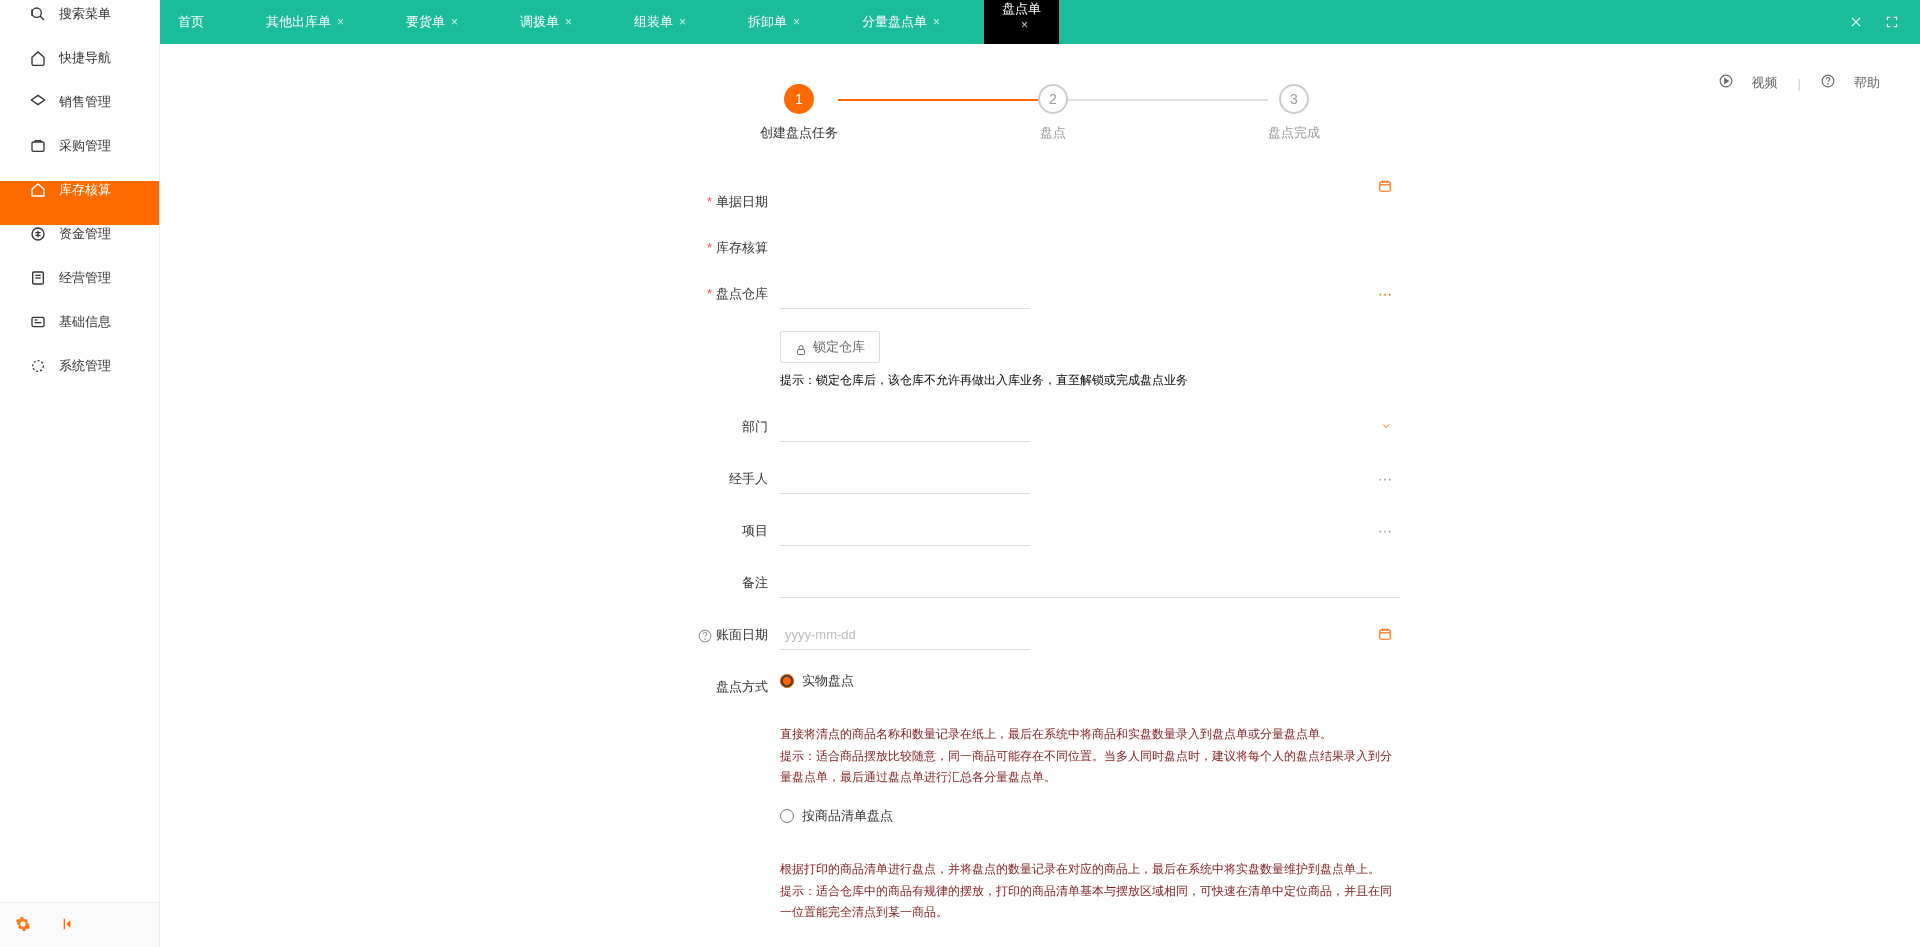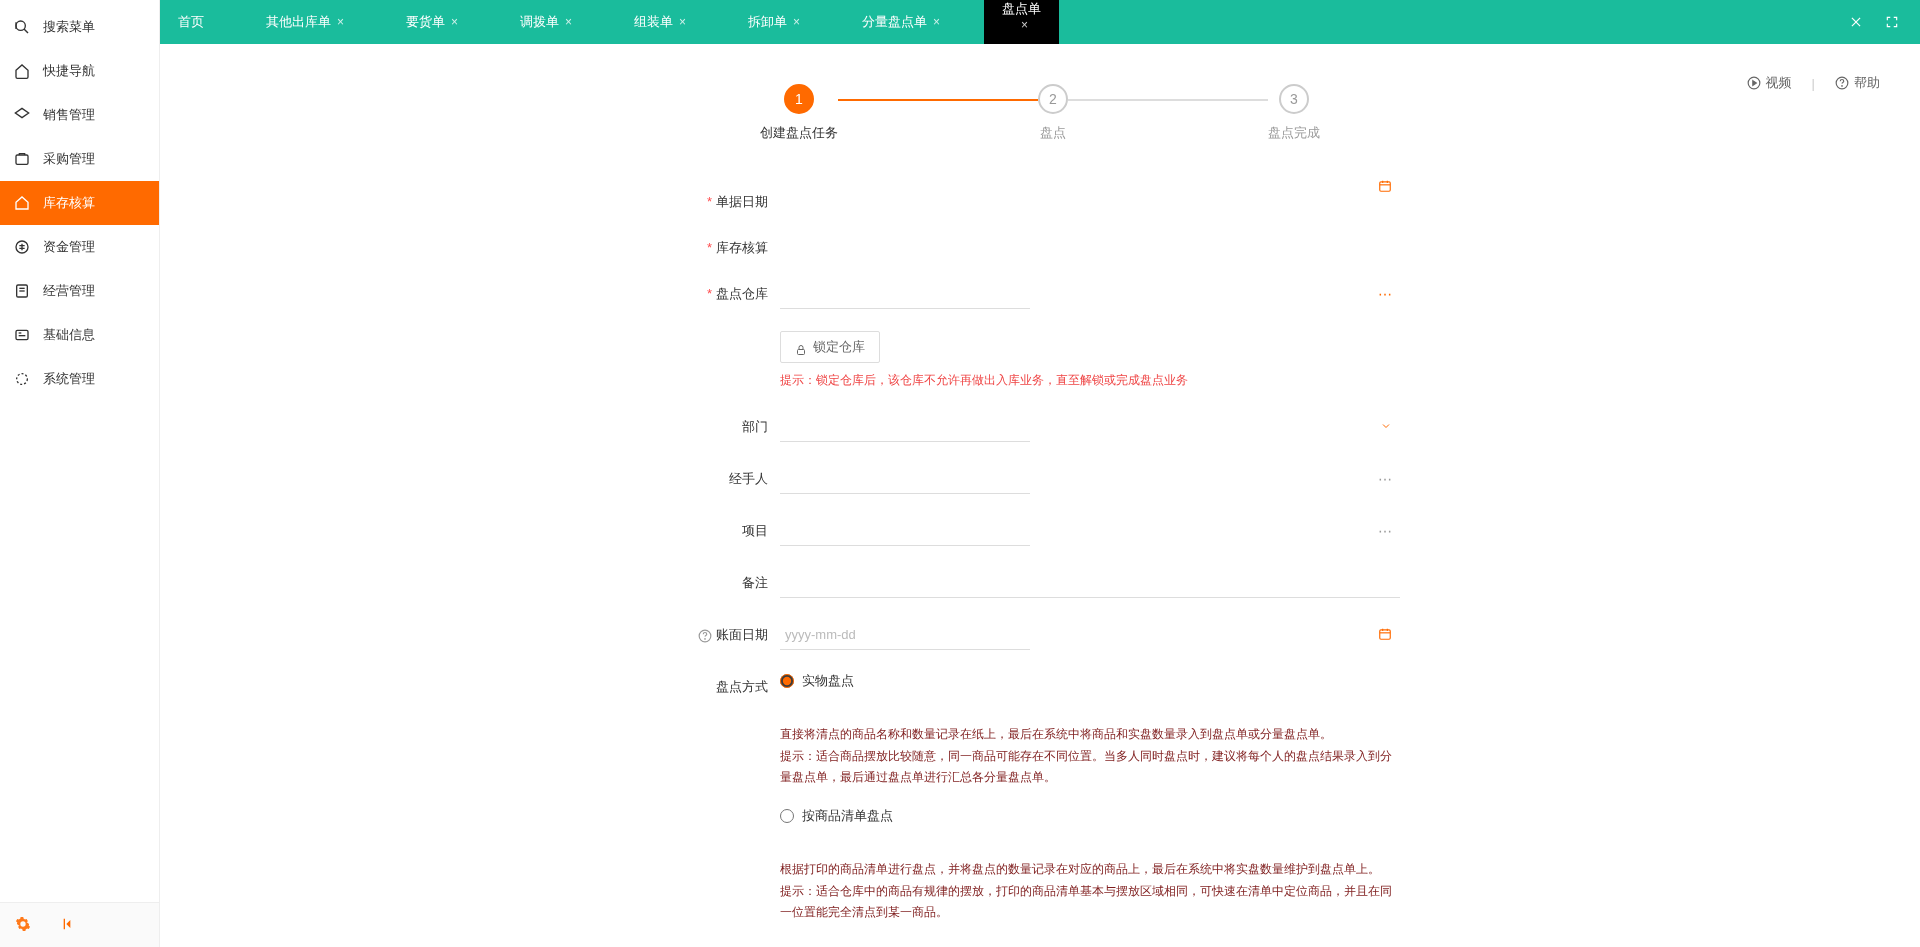--- a/index.html
+++ b/index.html
@@ -27,22 +27,21 @@
       display: flex;
       flex-direction: column;
       position: relative;
     }
     .sidebar-menu {
       flex: 1;
       padding-top: 5px;
     }
     .sidebar-item {
       display: flex;
-      align-items: center;
-      padding: 0 13px;
+      padding: 0 29px;
       height: 44px;
       cursor: pointer;
       color: #333;
     }
     .sidebar-item.active {
       background: #ff6a00;
       color: #fff;
     }
     .sidebar-icon {
       width: 18px;
@@ -131,22 +130,21 @@
       top: 30px;
       right: 40px;
       display: flex;
       align-items: center;
       gap: 20px;
       color: #666;
       font-size: 13px;
     }
     .help-link {
       display: flex;
-      align-items: center;
-      gap: 5px;
+      gap: 19px;
       cursor: pointer;
     }
     .help-separator {
       color: #ccc;
     }
     
     .steps {
       display: flex;
       justify-content: center;
       align-items: flex-start;
@@ -262,21 +260,21 @@
       padding: 6px 14px;
       border: 1px solid #ddd;
       background: #fff;
       cursor: pointer;
       font-size: 13px;
       color: #666;
       border-radius: 2px;
       gap: 6px;
     }
     .hint-text {
-      color: #ef4444;
+      color: #000000;
       font-size: 12px;
       margin-top: 8px;
       line-height: 1.6;
     }
     .radio-option {
       display: flex;
       align-items: center;
       gap: 8px;
       margin-bottom: 8px;
     }

